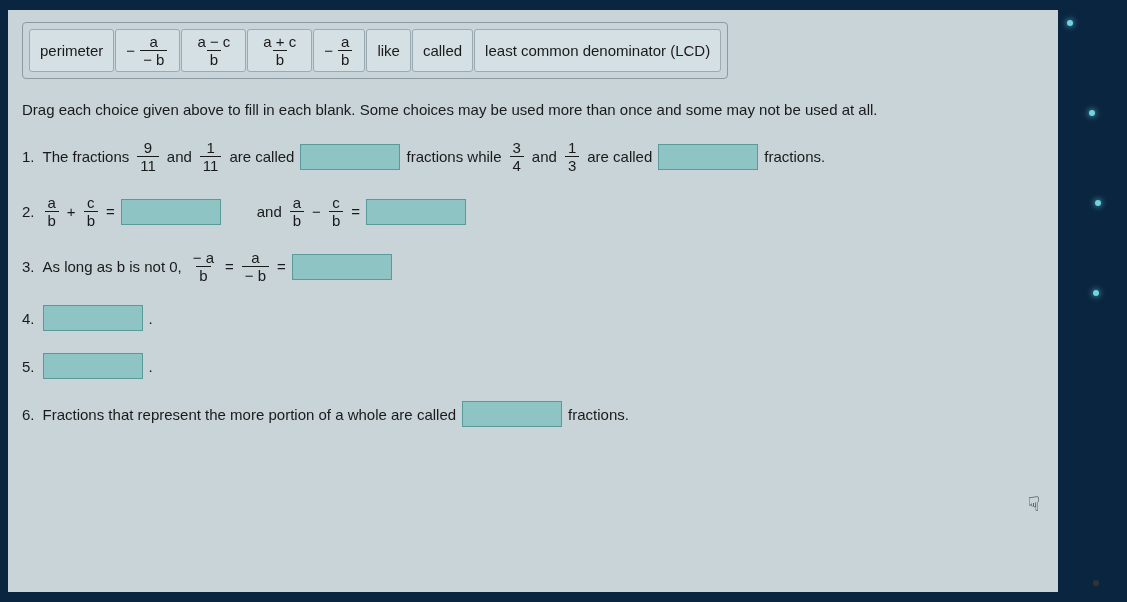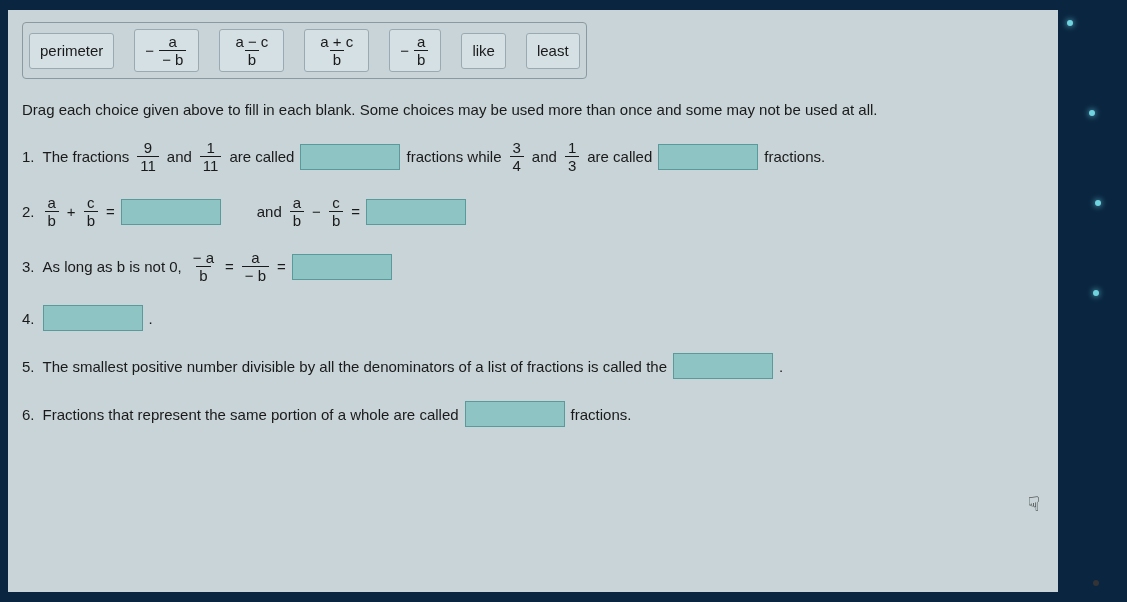--- a/index.html
+++ b/index.html
@@ -20,22 +20,21 @@
     padding: 12px 14px;
     font-size: 15px;
     color: #1a1a1a;
     position: relative;
   }
   .choices-row {
     border: 1px solid #8a9aa0;
     border-radius: 4px;
     padding: 6px;
     display: flex;
-    gap: 20px;
-    align-items: center;
+    gap: 1px;
     flex-wrap: wrap;
     width: fit-content;
   }
   .choice {
     border: 1px solid #9aaab0;
     background: #d5e0e4;
     border-radius: 3px;
     padding: 4px 10px;
     display: flex;
     align-items: center;
@@ -116,21 +115,24 @@
         <span class="frac">
             <span class="num">a</span>
             <span class="den">b</span>
           </span>
       </span>
     </div>
     <div class="choice">
         <span>like</span>
       </div>
     <div class="choice">
-        <span>least</span>
+        <span>called</span>
+      </div>
+    <div class="choice">
+        <span>least common denominator (LCD)</span>
       </div>
   </div>
 
   <div class="instr">Drag each choice given above to fill in each blank. Some choices may be used more than once and some may not be used at all.</div>
 
   <div class="qline">
     <span class="qnum">1.</span>
     <span>The fractions</span>
     <span class="frac">
         <span class="num">9</span>
@@ -202,28 +204,27 @@
   </div>
 
   <div class="qline">
     <span class="qnum">4.</span>
     <span class="blank"></span>
     <span>.</span>
   </div>
 
   <div class="qline">
     <span class="qnum">5.</span>
-    <span>The smallest positive number divisible by all the denominators of a list of fractions is called the</span>
     <span class="blank"></span>
     <span>.</span>
   </div>
 
   <div class="qline" style="margin-bottom:4px;">
     <span class="qnum">6.</span>
-    <span>Fractions that represent the same portion of a whole are called</span>
+    <span>Fractions that represent the more portion of a whole are called</span>
     <span class="blank"></span>
     <span>fractions.</span>
   </div>
 
   <span class="cursor-icon">☟</span>
 </div>
 
 <div class="dots">
   <div class="dot" style="top:20px; right:40px;"></div>
   <div class="dot" style="top:110px; right:18px;"></div>

